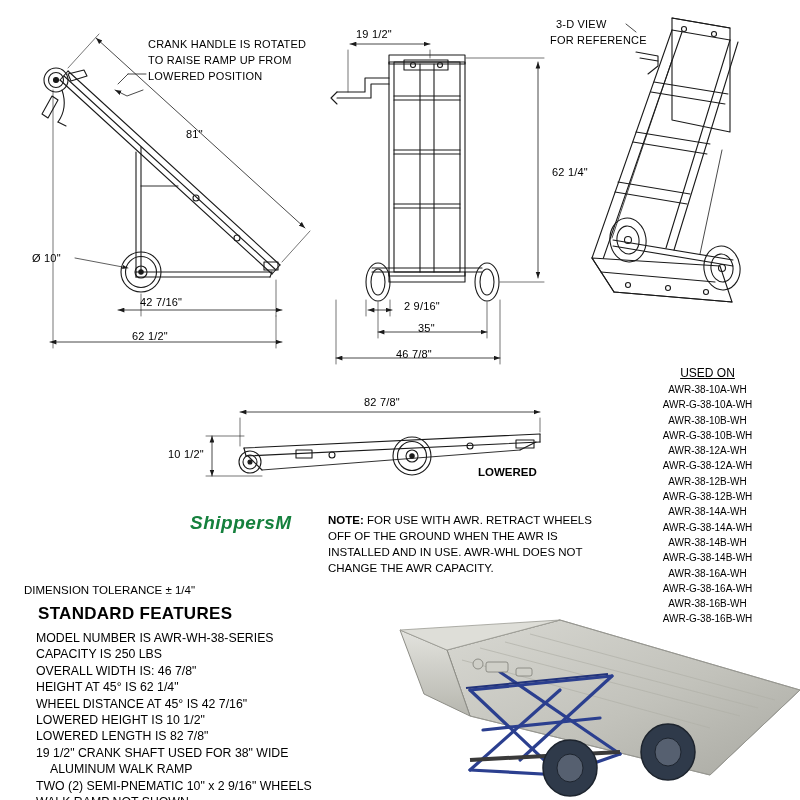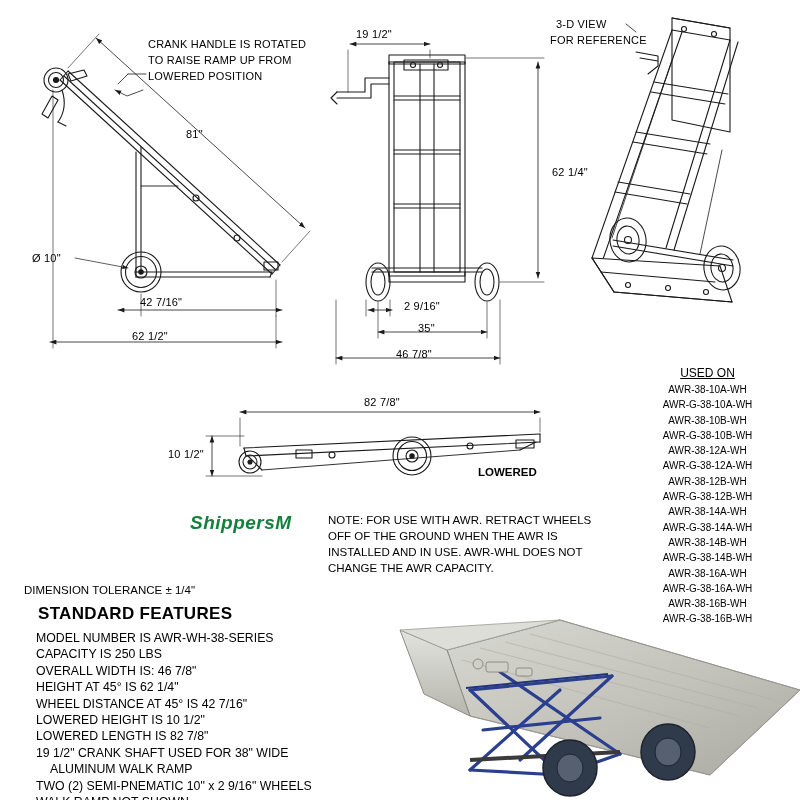--- a/index.html
+++ b/index.html
@@ -15,21 +15,21 @@
   svg{display:block;}
   #canvas{position:absolute;left:0;top:0;width:800px;height:800px;}
 
   
   #usedon{left:620px;top:326px;width:175px;text-align:center;margin-top:40px;}
   #usedon .title{font-size:12px;text-decoration:underline;margin-bottom:2px;}
   #usedon .row{font-size:10px;line-height:15.3px;white-space:nowrap;}
 
   
   #note{left:328px;top:512px;width:268px;font-size:11.5px;line-height:16px;}
-  #note b{font-weight:normal;}
+  #note b{font-weight:bold;}
 
   
   #tol{left:24px;top:584px;font-size:11.5px;}
   #feat-title{left:26px;top:604px;font-size:17px;font-weight:bold;letter-spacing:.3px;margin-left:12px;}
   #feat{left:36px;top:630px;font-size:12.3px;line-height:16.4px;}
   #feat div{white-space:nowrap;}
   #feat .ind{padding-left:14px;}
 
   
   #wm{left:190px;top:512px;font-size:19px;color:#15803d;font-style:italic;font-weight:bold;letter-spacing:.5px;}

